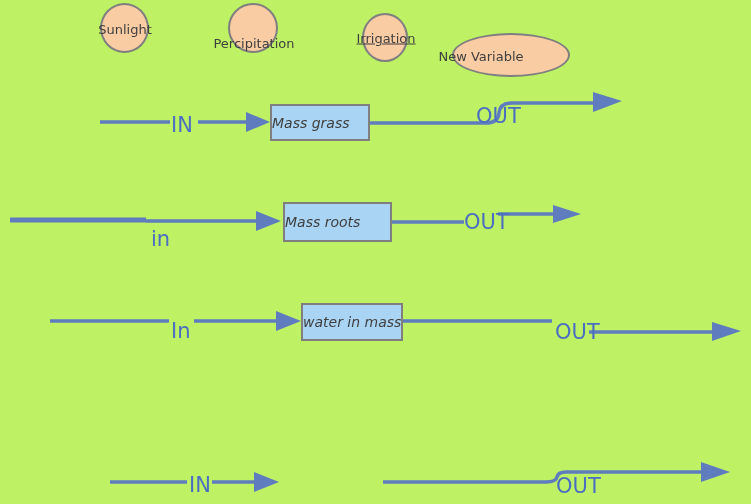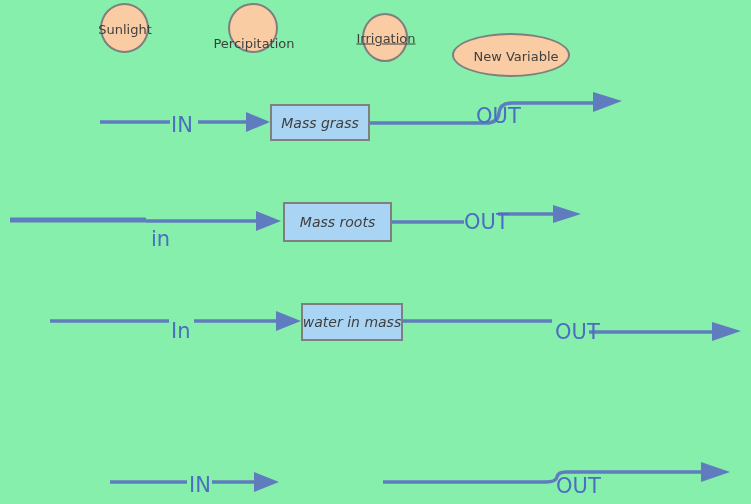--- a/index.html
+++ b/index.html
@@ -1,37 +1,37 @@
 <!DOCTYPE html>
 <html style="--node-fill: #F9CCA4; --node-border: #7F7F7F; --stock-fill: #A9D4F3; --stock-border: #7F7F7F; --flow: #5F7DBE; --flow-label: #4B6EC1; --label-text: #3F3F3F;"><head>
 <meta charset="utf-8">
 <style>
   html,body { margin:0; padding:0; background:#fff; }
   .canvas {
-    position:relative; width:751px; height:504px; background:#86efac;
+    position:relative; width:751px; height:504px; background:#bef264;
     font-family:"DejaVu Sans", sans-serif; overflow:hidden;
   }
   .flow-svg { position:absolute; left:0; top:0; }
   .flow-line { stroke:var(--flow); stroke-width:3.5; fill:none; stroke-linecap:butt; }
   .flow-line-thick { stroke-width:5; }
   .arrowhead { fill:var(--flow); stroke:none; }
 
   .node-circle {
     position:absolute; border-radius:50%;
     background:var(--node-fill); border:2px solid var(--node-border);
     box-sizing:border-box;
   }
   .node-label {
     position:absolute; transform:translate(-50%,-50%);
     font-size:13px; color:var(--label-text); white-space:nowrap;
   }
   .stock {
     position:absolute; box-sizing:border-box;
     background:var(--stock-fill); border:2px solid var(--stock-border);
-    display:flex; align-items:center; justify-content:center;
+    display:flex; align-items:center; 
   }
   .stock-label {
     font-size:14px; font-style:italic; color:var(--label-text); white-space:nowrap;
   }
   .flow-label {
     position:absolute; font-size:21px; color:var(--flow-label); white-space:nowrap;
   }
 </style>
 </head>
 <body>
@@ -70,21 +70,21 @@
   <div class="node-circle" style="left:100px; top:3px; width:49px; height:50px;"></div>
   <div class="node-label" style="left:125px; top:29px;">Sunlight</div>
 
   <div class="node-circle" style="left:228px; top:3px; width:50px; height:50px;"></div>
   <div class="node-label" style="left:254px; top:43px;">Percipitation</div>
 
   <div class="node-circle" style="left:362px; top:13px; width:46px; height:49px;"></div>
   <div class="node-label" style="left:386px; top:38px;text-decoration:underline;">Irrigation</div>
 
   <div class="node-circle" style="left:452px; top:33px; width:118px; height:44px;"></div>
-  <div class="node-label" style="left:516px; top:56px;">New Variable</div>
+  <div class="node-label" style="left:481px; top:56px;">New Variable</div>
 
   <div class="stock" style="left:270px; top:104px; width:100px; height:37px;">
     <span class="stock-label">Mass grass</span>
   </div>
 
   <div class="stock" style="left:283px; top:202px; width:109px; height:40px;">
     <span class="stock-label">Mass roots</span>
   </div>
 
   <div class="stock" style="left:301px; top:303px; width:102px; height:38px;">

